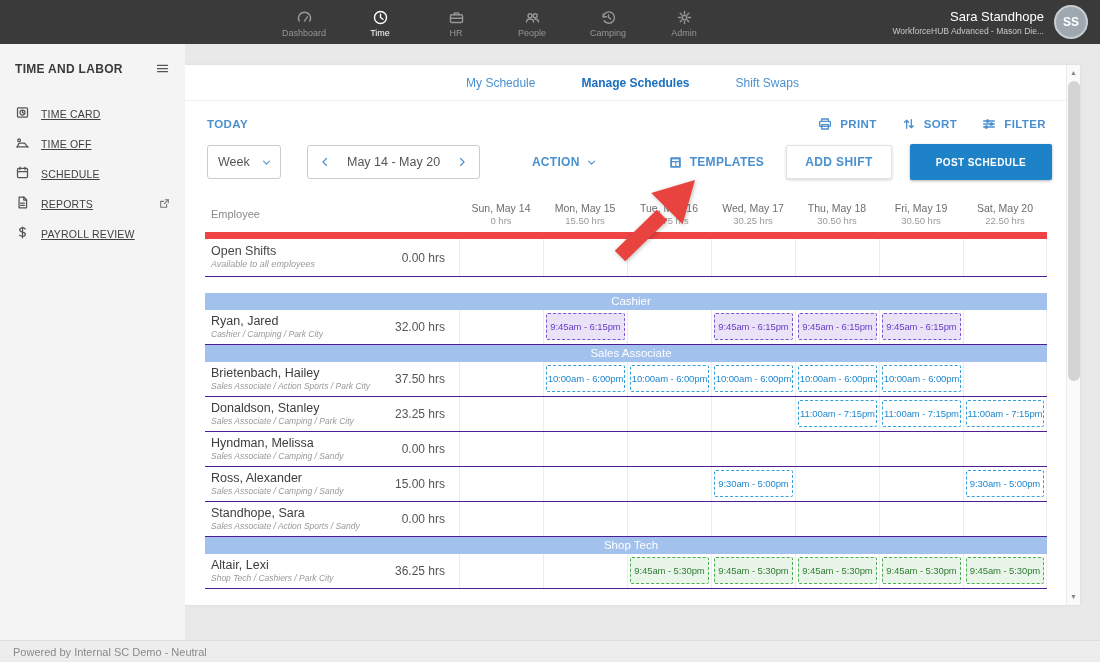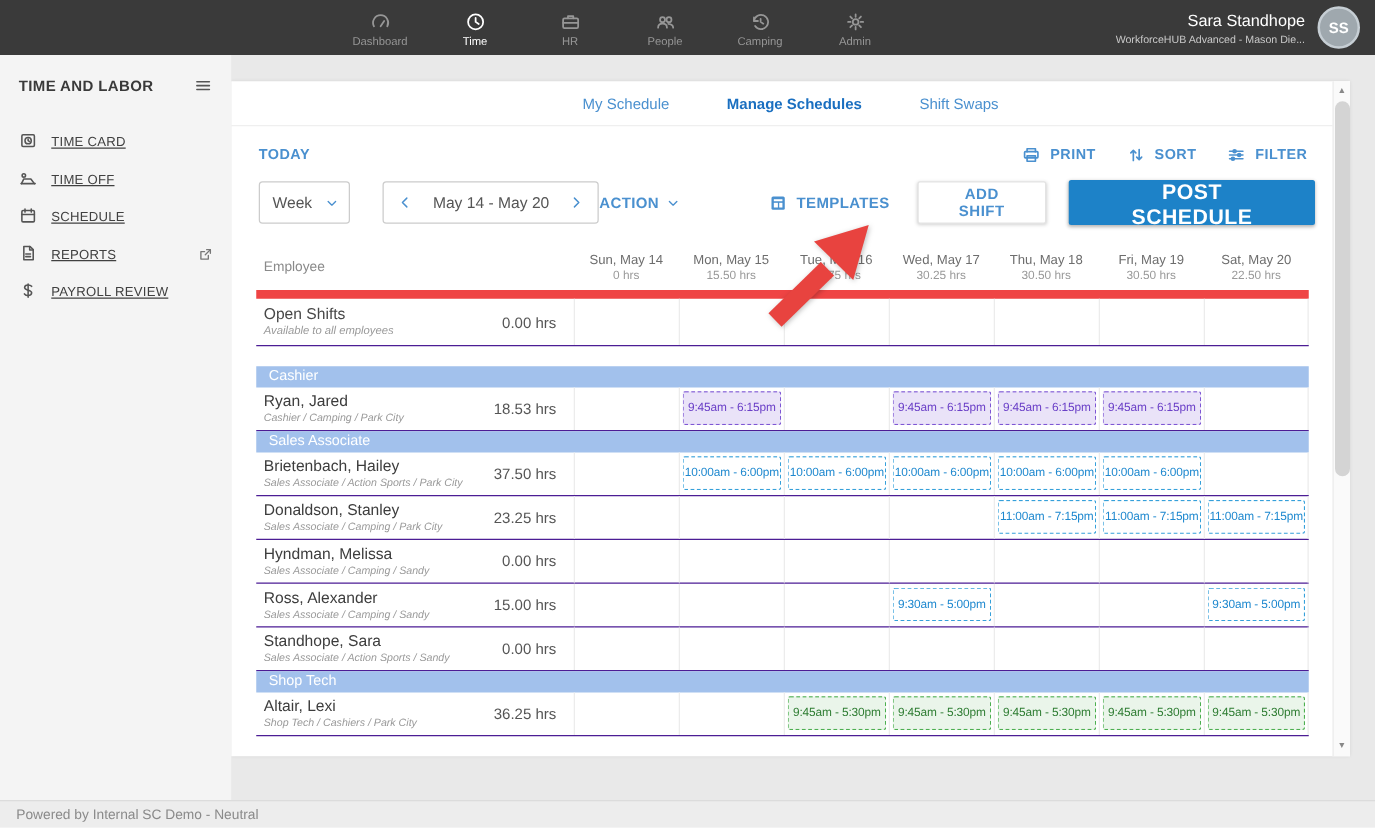--- a/index.html
+++ b/index.html
@@ -51,41 +51,41 @@
   .select{width:74px;height:34px;border:1px solid #ccc;border-radius:3px;display:flex;align-items:center;justify-content:space-between;padding:0 7px 0 10px;color:#555;font-size:12.5px;cursor:pointer;margin-right:26px;background:#fff;}
   .sm-chev{width:13px;height:13px;color:var(--link);}
   .datenav{height:34px;border:1px solid #ccc;border-radius:3px;display:flex;align-items:center;padding:0 10px;background:#fff;}
   .dn-chev{width:14px;height:14px;color:var(--link);cursor:pointer;}
   .dn-text{font-size:12.5px;color:#555;margin:0 15px;white-space:nowrap;}
   .ctrl-right{margin-left:auto;display:flex;align-items:center;}
   .action{display:flex;align-items:center;gap:5px;color:var(--link);font-size:12px;font-weight:bold;letter-spacing:.3px;cursor:pointer;}
   .templates{display:flex;align-items:center;gap:7px;color:var(--link);font-size:12px;font-weight:bold;letter-spacing:.3px;cursor:pointer;margin-left:70px;}
   .tmpl-icon{width:15px;height:15px;color:var(--link);}
   .btn-flat{height:34px;padding:0 18px;background:#fff;border:1px solid #e3e3e3;border-radius:2px;color:var(--link);font-size:12px;font-weight:bold;letter-spacing:.4px;cursor:pointer;margin-left:22px;box-shadow:0 1px 3px rgba(0,0,0,.18);font-family:inherit;}
-  .btn-primary{height:36px;padding:0 26px;background:var(--accent);border:none;border-radius:2px;color:#fff;font-size:17px;font-weight:bold;letter-spacing:.4px;cursor:pointer;margin-left:18px;box-shadow:0 1px 3px rgba(0,0,0,.3);font-family:inherit;}
+  .btn-primary{height:36px;padding:0 26px;background:var(--accent);border:none;border-radius:2px;color:#fff;font-size:10px;font-weight:bold;letter-spacing:.4px;cursor:pointer;margin-left:18px;box-shadow:0 1px 3px rgba(0,0,0,.3);font-family:inherit;}
 
   
   .table{margin:20px 0 0 20px;width:842px;}
   .trow{display:grid;grid-template-columns:150px 104px repeat(7,84px);}
   .trow.head{border-bottom:7px solid #ef4444;}
   .trow.head .cell{padding-bottom:6px;}
   .c-emp{padding-left:6px;}
   .emp-h{font-size:11px;color:#8a8a8a;padding-top:8px;}
   .c-day.th{text-align:center;padding-top:2px;}
   .day-label{font-size:10.5px;color:#6d6d6d;}
   .day-hours{font-size:9.5px;color:#9a9a9a;margin-top:1px;}
   .trow.emp,.trow.openshifts{border-bottom:1px solid #4c1d95;}
   .c-day.body{border-left:1px solid #ececec;height:34px;}
   .trow .c-day.body:last-child{border-right:1px solid #ececec;}
   .openshifts{margin-bottom:16px;}
   .openshifts .c-day.body{height:37px;}
   .os-name{font-size:12.5px;color:#474747;padding-top:5px;}
   .os-sub{font-size:9px;color:#9a9a9a;font-style:italic;margin-top:1px;}
   .c-hrs{text-align:right;padding-right:14px;font-size:12px;color:#555;display:flex;align-items:center;justify-content:flex-end;}
-  .trow.band{display:block;height:17px;background:var(--band);}
+  .trow.band{display:block;height:17px;background:var(--band);text-align:center;}
   .band-label{color:#fff;font-size:11.5px;line-height:17px;padding-left:10px;}
   .emp-name{font-size:12.5px;color:#3d3d3d;padding-top:4px;white-space:nowrap;}
   .emp-role{font-size:8.5px;color:#999;font-style:italic;margin-top:1px;white-space:nowrap;}
   .chip{margin:3px 2px;height:27px;display:flex;align-items:center;justify-content:center;border:1px dashed;border-radius:2px;font-size:9.5px;white-space:nowrap;overflow:hidden;cursor:pointer;letter-spacing:-.1px;}
   .chip.purple{color:var(--p-text);border-color:var(--p-border);background:var(--p-bg);}
   .chip.blue{color:var(--b-text);border-color:var(--b-border);background:var(--b-bg);}
   .chip.green{color:var(--g-text);border-color:var(--g-border);background:var(--g-bg);}
 
   
   .vscroll{position:absolute;top:0;right:0;width:14px;height:100%;background:#fafafa;border-left:1px solid #ebebeb;}
@@ -381,21 +381,21 @@
         <div class="cell c-day body"></div>
       </div>
       <div class="trow band">
         <div class="band-label">Cashier</div>
       </div>
       <div class="trow emp">
         <div class="cell c-emp">
           <div class="emp-name">Ryan, Jared</div>
           <div class="emp-role">Cashier / Camping / Park City</div>
         </div>
-        <div class="cell c-hrs">18.53 hrs</div>
+        <div class="cell c-hrs">32.00 hrs</div>
         <div class="cell c-day body"></div>
         <div class="cell c-day body">
           <div class="chip purple">9:45am - 6:15pm</div>
         </div>
         <div class="cell c-day body"></div>
         <div class="cell c-day body">
           <div class="chip purple">9:45am - 6:15pm</div>
         </div>
         <div class="cell c-day body">
           <div class="chip purple">9:45am - 6:15pm</div>

